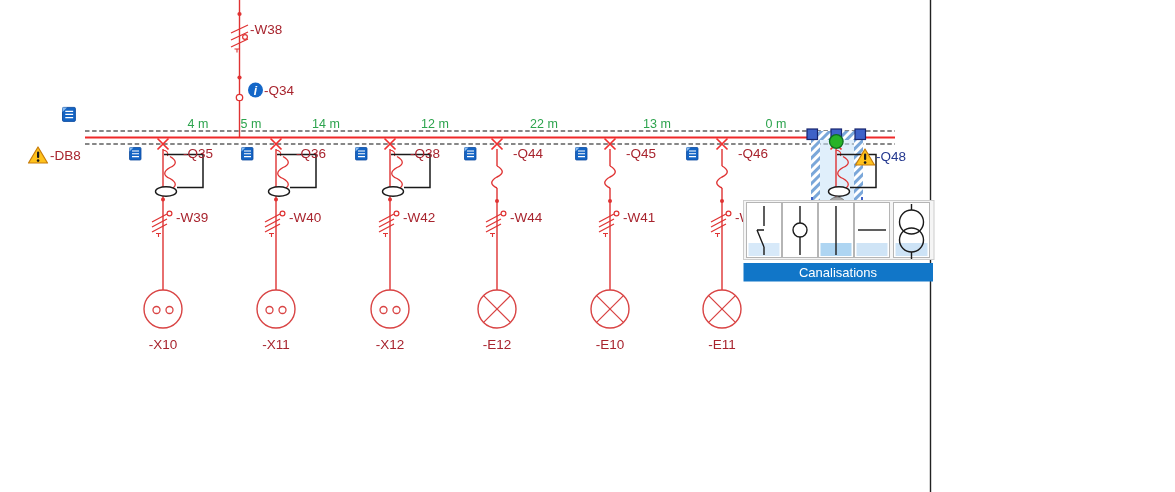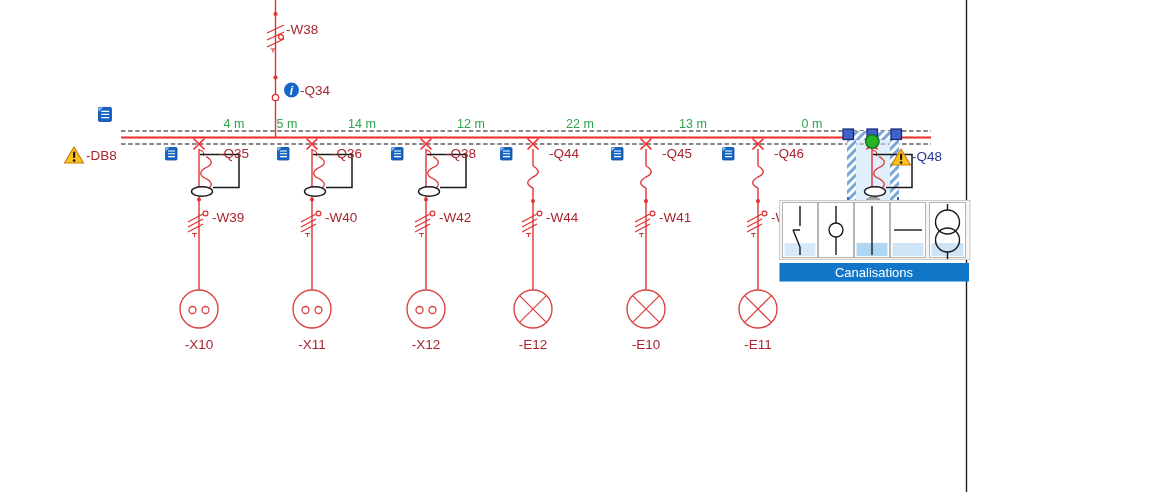--- a/index.html
+++ b/index.html
@@ -1,17 +1,17 @@
 <!DOCTYPE html>
 <html><head>
 <meta charset="utf-8">
 <style>
   html,body{margin:0;padding:0;background:#fff;}
   .canvas{position:relative;width:1020px;height:492px;background:#ffffff;overflow:hidden;
-          font-family:"Liberation Sans",sans-serif;padding-left:36px;}
+          font-family:"Liberation Sans",sans-serif;}
   svg text{font-family:"Liberation Sans",sans-serif;}
   .lbl-red{fill:#a8242e;font-size:13.5px;}
   .lbl-blue{fill:#24388f;font-size:13.5px;}
   .lbl-green{fill:#2da44e;font-size:12.5px;}
   .banner-txt{fill:#ffffff;font-size:13px;}
 </style>
 </head>
 <body>
 
 <div class="canvas">

